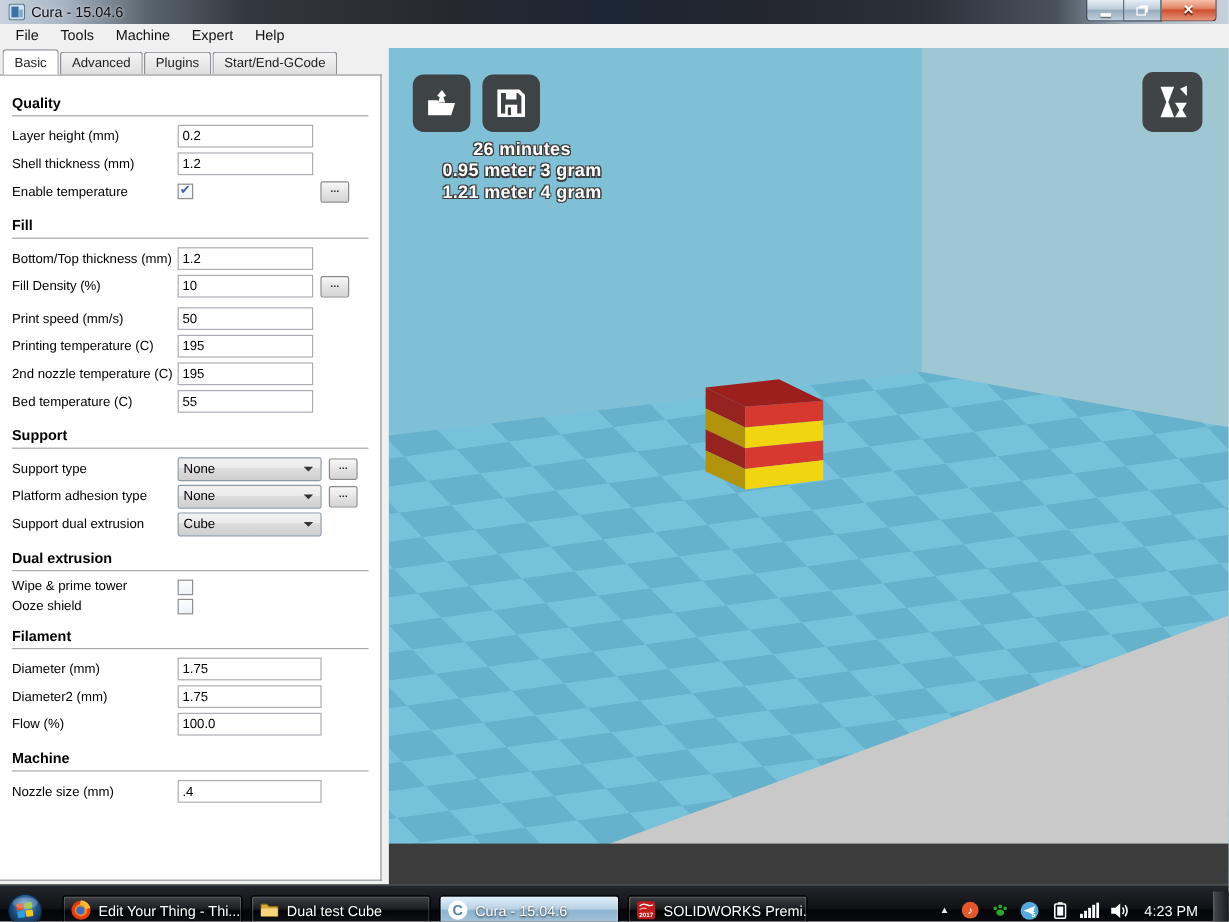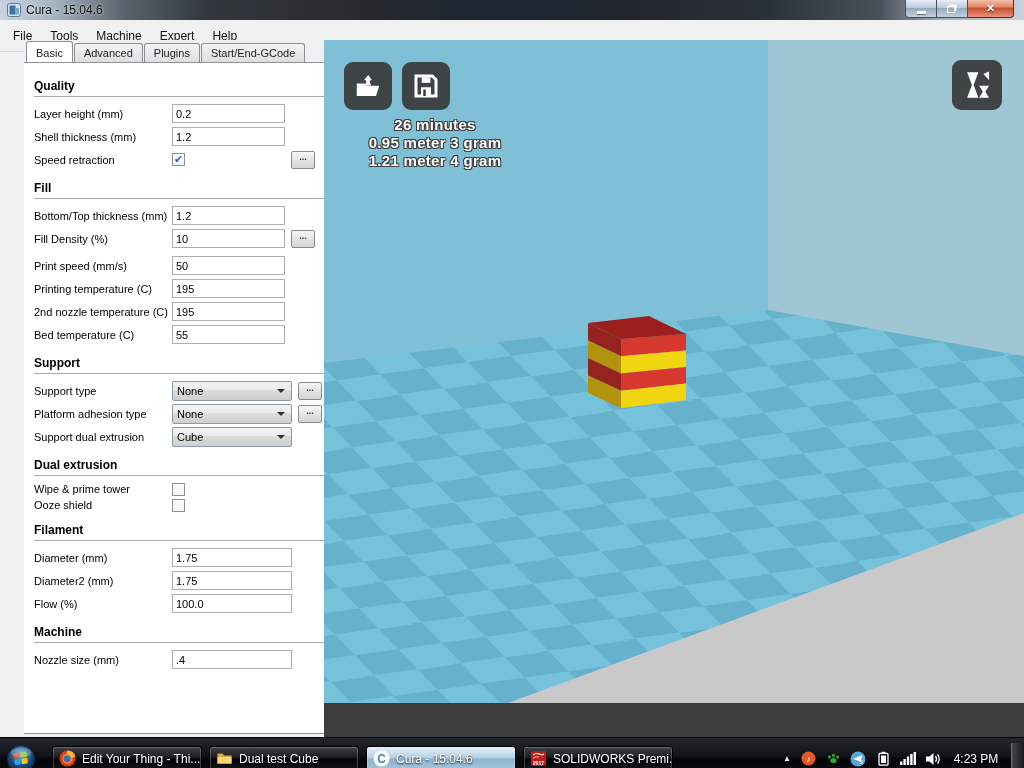--- a/index.html
+++ b/index.html
@@ -18,25 +18,25 @@
   .wb.min { width:32px; border-radius:0 0 0 4px; }
   .wb.res { width:31px; border-left:none; }
   .wb.close { width:46px; border-left:none; border-radius:0 0 4px 0;
     background:linear-gradient(#f6c0ab 0%,#e08765 40%,#ce4f31 50%,#e5967c 100%); border-color:#6e2514;
     font-size:11px; font-weight:bold; text-shadow:0 1px 1px #5a1608; }
   .glyph-min { width:9px; height:3px; background:#fff; box-shadow:0 1px 1px rgba(0,0,0,.5); margin-top:7px; }
   .glyph-res { width:8px; height:7px; border:1.5px solid #fff; box-shadow:2px -2px 0 -0.5px #fff; margin:2px 2px 0 0; }
 
   
   .menubar { position:absolute; left:0; top:20px; width:1024px; height:32px; background:#f0f0f0;
-    border-bottom:1px solid #d9dde2; display:flex; align-items:center; padding-left:4px; }
+    border-bottom:1px solid #d9dde2; display:flex; align-items:flex-start; padding-left:4px; }
   .menu-item { font-size:12px; color:#111; padding:2px 9px; }
 
   
-  .leftcol { position:absolute; left:0; top:40px; width:324px; height:697px; background:#f0f0f0;margin-left:24px; }
+  .leftcol { position:absolute; left:0; top:40px; width:324px; height:697px; background:#f0f0f0; }
   .tabs { position:absolute; left:2px; top:1px; height:21px; display:flex; align-items:flex-end; }
   .tab { font-size:11px; color:#222; background:linear-gradient(#f5f5f5,#dedede); border:1px solid #8b8f98;
     border-bottom:none; border-radius:3px 3px 0 0; padding:3px 9px 3px; margin-right:1px; height:19px; }
   .tab.active { background:#fff; height:21px; padding-top:5px; position:relative; z-index:3; }
   .panel { position:absolute; left:0; top:22px; width:318px; height:672px; background:#fff;
     border:1px solid #8f9298; border-left:none; padding-top:6px; overflow:hidden; }
   .section { padding-top:4px; }
   .sec-h { margin:6px 10px 5px; font-size:12px; font-weight:bold; color:#000;
     border-bottom:1px solid #a9a9a9; padding-bottom:3px; }
   .row { height:23px; display:flex; align-items:center; padding:0 10px; }
@@ -146,21 +146,21 @@
               <input class="tin" value="0.2" style="">
             </span>
           </div>
           <div class="row">
             <span class="lab">Shell thickness (mm)</span>
             <span class="fieldbox">
               <input class="tin" value="1.2" style="">
             </span>
           </div>
           <div class="row">
-            <span class="lab">Speed retraction</span>
+            <span class="lab">Enable temperature</span>
             <span class="fieldbox">
               <span class="cb on">✔</span>
             </span>
             <button class="dots">...</button>
           </div>
         </div>
         <div class="section">
           <div class="sec-h">Fill</div>
           <div class="row">
             <span class="lab">Bottom/Top thickness (mm)</span>

